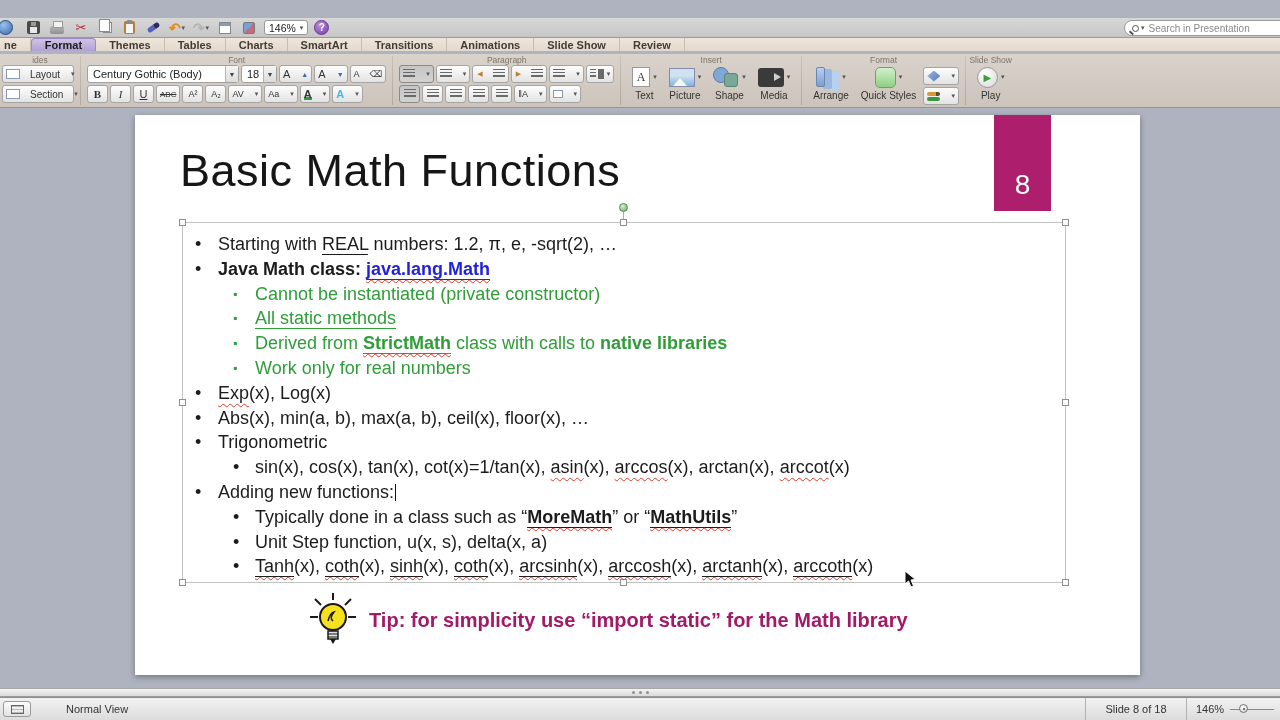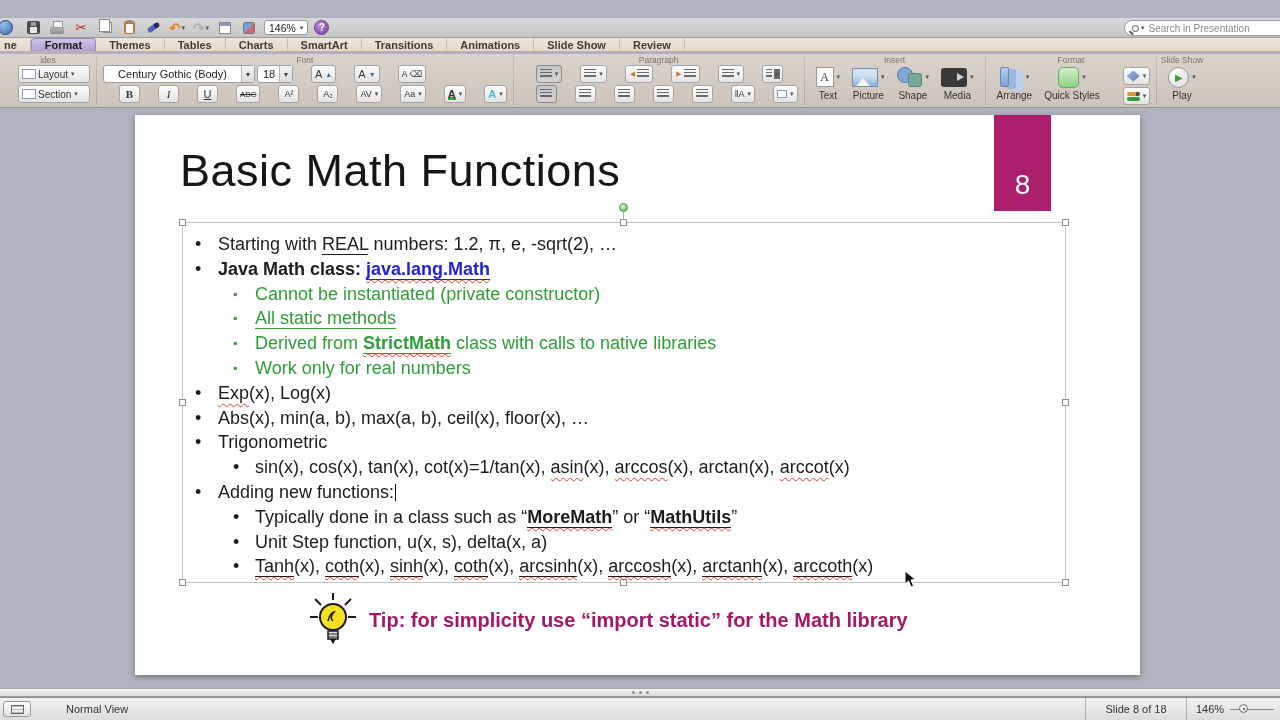--- a/index.html
+++ b/index.html
@@ -53,23 +53,23 @@
   .tab.sel { background:linear-gradient(#d0c3e5,#b2a1d3); border:1px solid #9b8abc; border-bottom:none; border-radius:4px 4px 0 0; color:#1c1c1c; }
 
   
   .ribbon { position:absolute; left:0; top:54px; width:1280px; height:54px;
     background:linear-gradient(#dad3cc,#ccc4bb); border-bottom:1px solid #9c948a;
     display:flex; align-items:stretch; }
   .group { position:relative; padding:11px 6px 2px 6px; display:flex; align-items:flex-start; }
   .glabel { position:absolute; top:1px; left:0; width:100%; text-align:center; font-size:8.5px; color:#7d746a; }
   .gsep { width:1px; background:linear-gradient(#cac1b7,#b1a79b); margin:2px 0; flex:none; }
   .grows { display:flex; flex-direction:column; gap:2px; }
-  .grow { display:flex; gap:2px; align-items:center;text-align:center; }
+  .grow { display:flex; gap:2px; align-items:center; }
   .sbtn { height:18px; min-width:21px; padding:0 3px; background:linear-gradient(#fdfdfd,#e3e3e3); border:1px solid #a5a5a5; border-radius:3px;
-    display:flex; align-items:center; justify-content:center; font-size:11px; color:#333; gap:2px;margin-left:16px; }
+    display:flex; align-items:center; justify-content:center; font-size:11px; color:#333; gap:10px; }
   .sbtn.pressed { background:linear-gradient(#c6c6c6,#d2d2d2); border-color:#8a8a8a; }
   .slide-mini { width:14px; height:10px; background:#fff; border:1px solid #8a9ab0; flex:none; }
   .lbl10 { font-size:10px; color:#333; }
   .combo { background:#fff; border:1px solid #a0a0a0; border-radius:3px; height:18px; display:flex; align-items:center; font-size:11px; color:#222; }
   .combo .cval { padding:0 5px; white-space:nowrap; overflow:hidden; flex:1; }
   .combo .cdd { width:13px; align-self:stretch; border-left:1px solid #b5b5b5; background:linear-gradient(#f5f5f5,#dcdcdc); display:flex; align-items:center; justify-content:center; font-size:7px; color:#444; }
   .fb-b { font-weight:bold; font-family:"Liberation Serif",serif; }
   .fb-i { font-style:italic; font-family:"Liberation Serif",serif; }
   .fb-u { text-decoration:underline; }
   .fb-abc { font-size:8px; text-decoration:line-through; }
@@ -434,21 +434,21 @@
         <span class="h ml"></span>
         <span class="h mr"></span>
         <span class="h bl"></span>
         <span class="h bm"></span>
         <span class="h br"></span>
         <div class="bullets" id="bullets">
             <div class="bline lvl1"><span class="mk">•</span><span>Starting with </span><span class="u" style="font-weight: normal;">REAL</span><span> numbers: 1.2, π, e, -sqrt(2), …</span></div>
             <div class="bline lvl1"><span class="mk">•</span><span style="font-weight: bold;">Java Math class: </span><span class="u sq" style="font-weight: bold; color: rgb(34, 34, 221);">java.lang.Math</span></div>
             <div class="bline lvl2" style="color: rgb(47, 158, 56);"><span class="mk mksq">▪</span><span>Cannot be instantiated (private constructor)</span></div>
             <div class="bline lvl2" style="color: rgb(47, 158, 56);"><span class="mk mksq">▪</span><span class="u">All static methods</span></div>
-            <div class="bline lvl2" style="color: rgb(47, 158, 56);"><span class="mk mksq">▪</span><span>Derived from </span><span class="u sq" style="font-weight: bold; text-align: right;">StrictMath</span><span> class with calls to </span><span style="font-weight: normal;">native libraries</span></div>
+            <div class="bline lvl2" style="color: rgb(47, 158, 56);"><span class="mk mksq">▪</span><span>Derived from </span><span class="u sq" style="font-weight: bold; text-align: right;">StrictMath</span><span> class with calls to </span><span style="font-weight: bold;">native libraries</span></div>
             <div class="bline lvl2" style="color: rgb(47, 158, 56);"><span class="mk mksq">▪</span><span>Work only for real numbers</span></div>
             <div class="bline lvl1"><span class="mk">•</span><span class="sq">Exp</span><span>(x), Log(x)</span></div>
             <div class="bline lvl1"><span class="mk">•</span><span>Abs(x), min(a, b), max(a, b), ceil(x), floor(x), …</span></div>
             <div class="bline lvl1"><span class="mk">•</span><span>Trigonometric</span></div>
             <div class="bline lvl2"><span class="mk">•</span><span>sin(x), cos(x), tan(x), cot(x)=1/tan(x), </span><span class="sq">asin</span><span>(x), </span><span class="sq">arccos</span><span>(x), arctan(x), </span><span class="sq">arccot</span><span>(x)</span></div>
             <div class="bline lvl1"><span class="mk">•</span><span>Adding new functions:</span><span class="caret"></span></div>
             <div class="bline lvl2"><span class="mk">•</span><span>Typically done in a class such as “</span><span class="u sq" style="font-weight: bold;">MoreMath</span><span>” or “</span><span class="u sq" style="font-weight: bold;">MathUtils</span><span>”</span></div>
             <div class="bline lvl2"><span class="mk">•</span><span>Unit Step function, u(x, s), delta(x, a)</span></div>
             <div class="bline lvl2"><span class="mk">•</span><span class="u sq">Tanh</span><span>(x), </span><span class="u sq">coth</span><span>(x), </span><span class="u sq">sinh</span><span>(x), </span><span class="u sq">coth</span><span>(x), </span><span class="u sq">arcsinh</span><span>(x), </span><span class="u sq">arccosh</span><span>(x), </span><span class="u sq">arctanh</span><span>(x), </span><span class="u sq">arccoth</span><span>(x)</span></div>
           </div>

